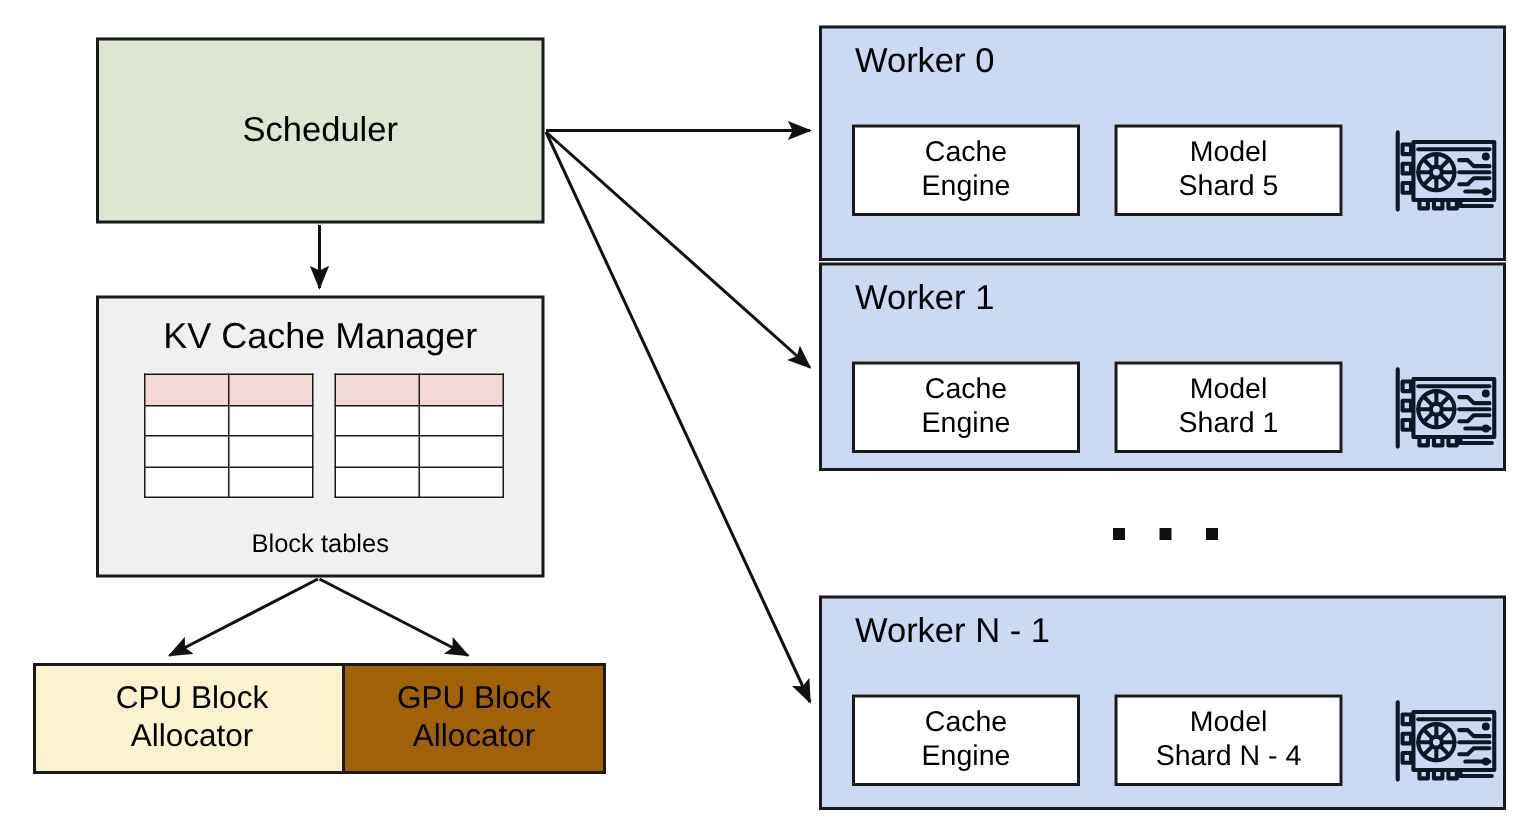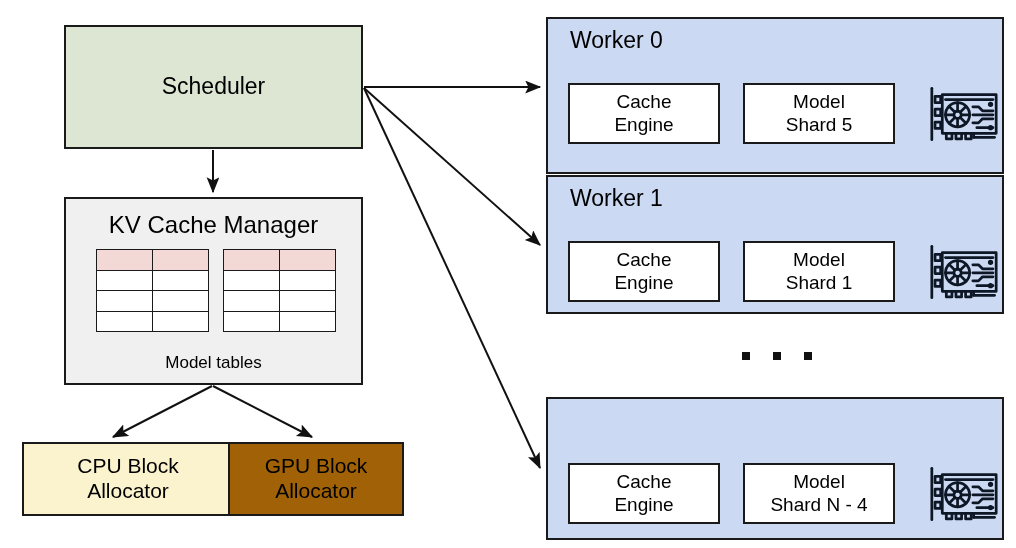--- a/index.html
+++ b/index.html
@@ -216,21 +216,21 @@
       <td></td>
       <td></td>
     </tr>
     <tr>
       <td></td>
       <td></td>
     </tr>
   </tbody>
     </table>
 
-  <div id="block-tables-label">Model tables</div>
+  <div id="block-tables-label">Block tables</div>
 </div>
 
 <div class="box" id="cpu-allocator">
   <span>
     <span>CPU Block</span><br>
     <span>Allocator</span>
   </span>
 </div>
 
 <div class="box" id="gpu-allocator">
@@ -345,20 +345,21 @@
   </div>
 </div>
 
 <div id="worker-ellipsis">
   <span></span>
   <span></span>
   <span></span>
 </div>
 
 <div class="worker" id="worker-n1">
+  <div class="worker-title">Worker N - 1</div>
   <div class="worker-row">
     <div class="sub-box">
       <span>
         <span>Cache</span><br>
         <span>Engine</span>
       </span>
     </div>
     <div class="sub-box">
       <span>
         <span>Model</span><br>

